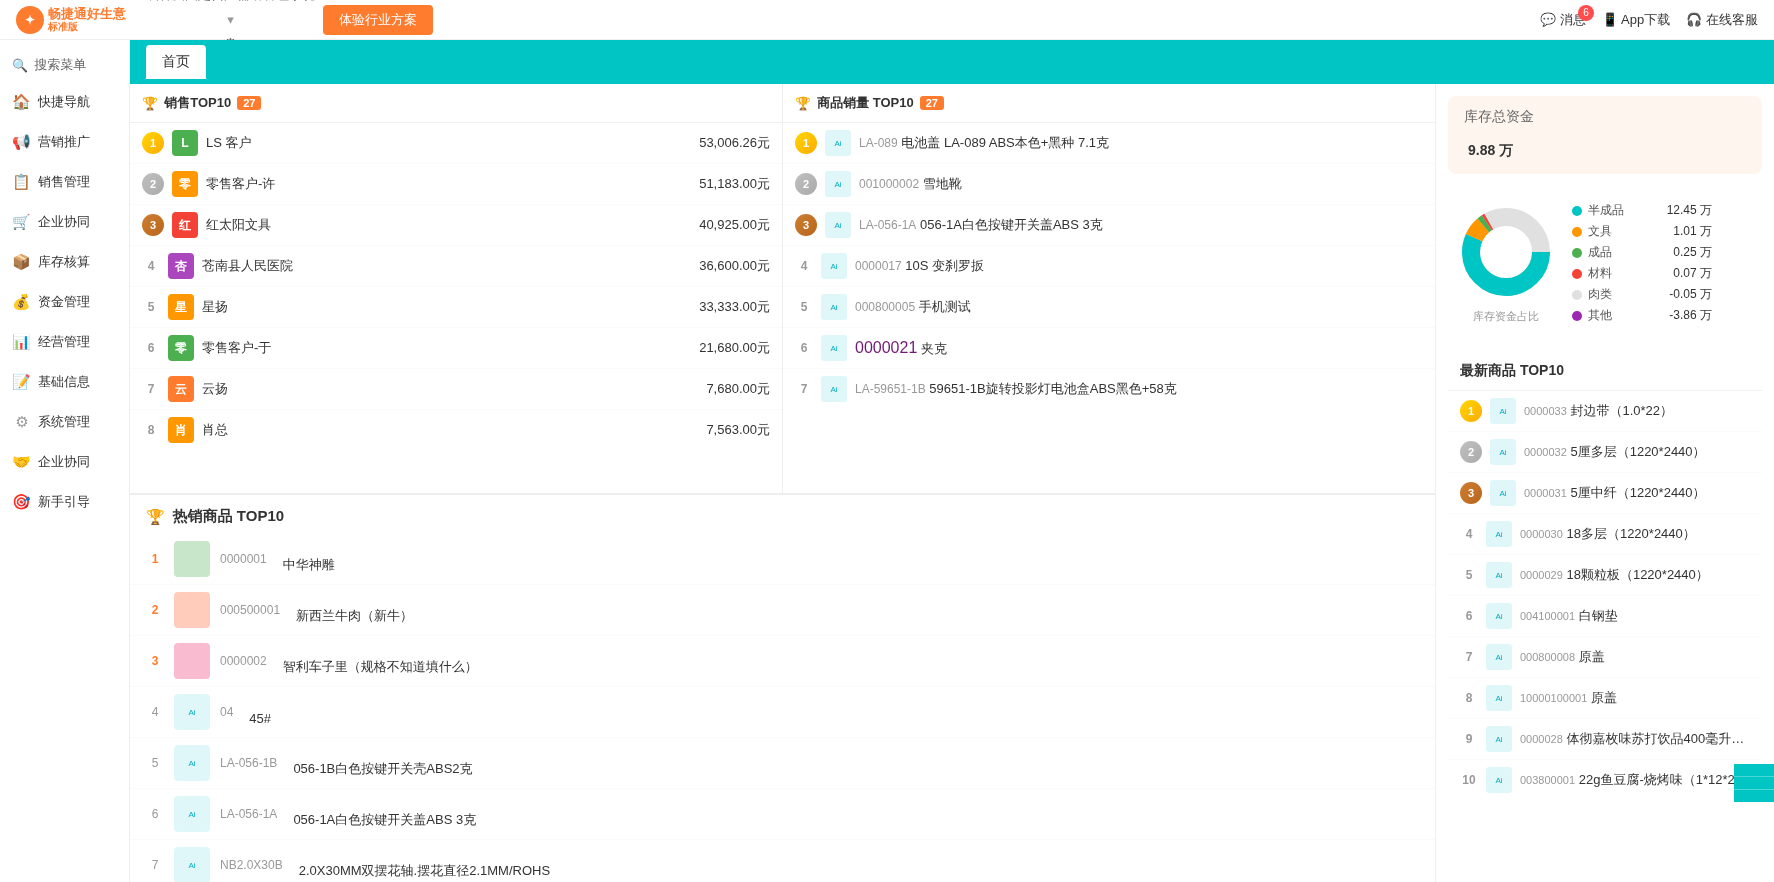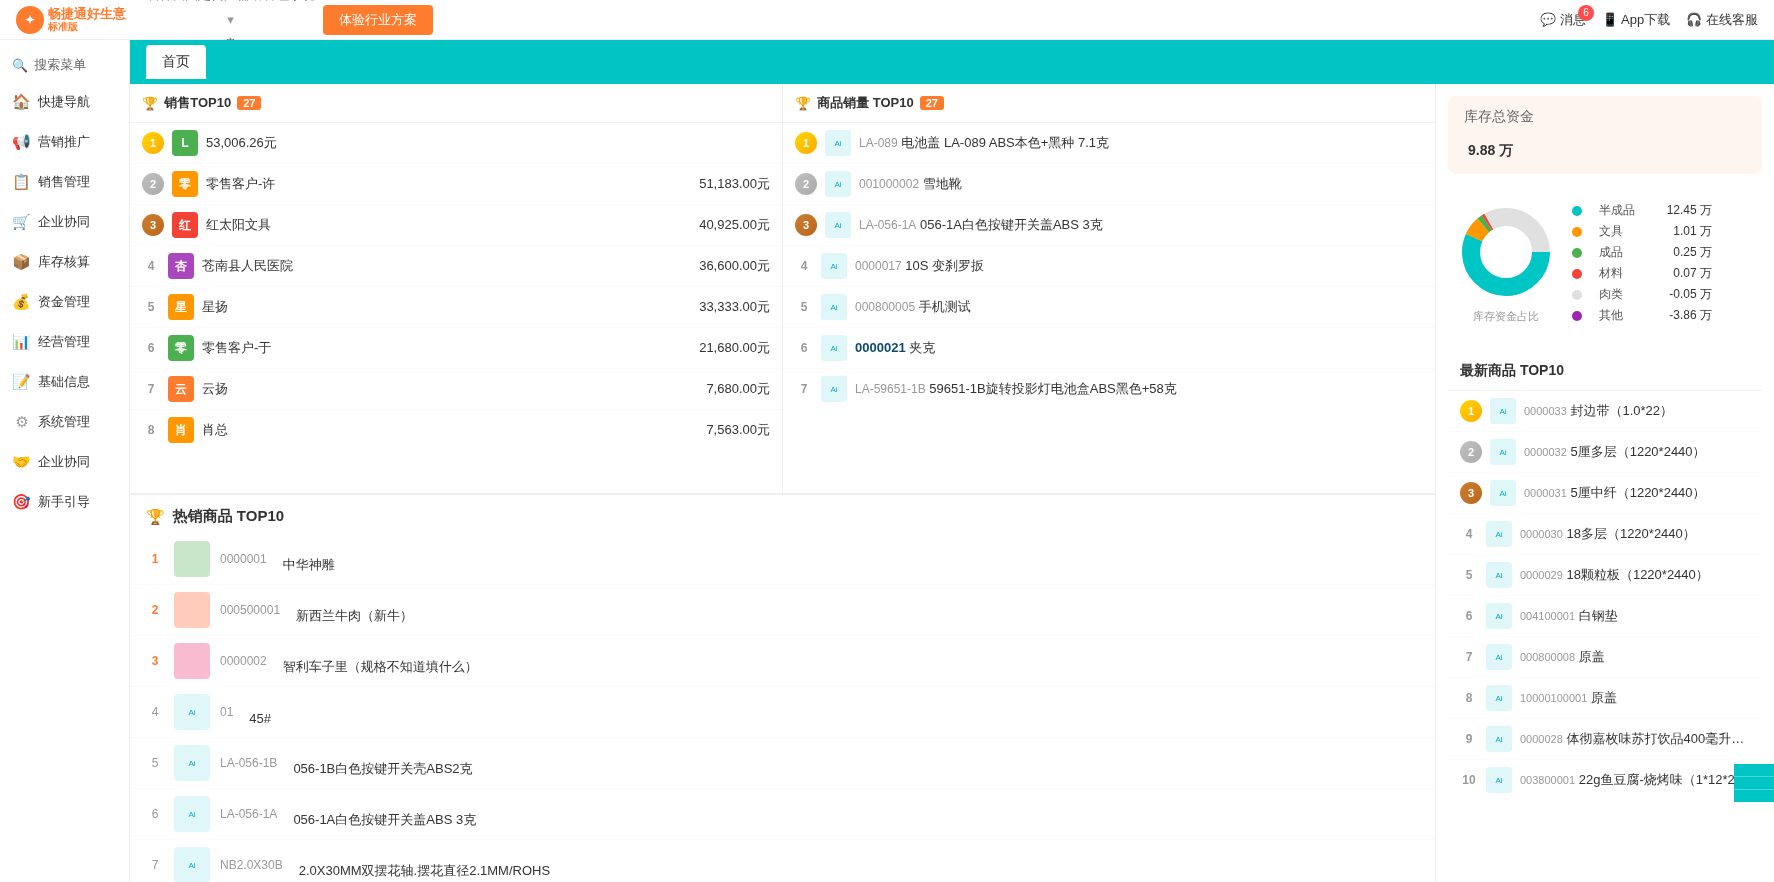--- a/index.html
+++ b/index.html
@@ -50,21 +50,21 @@
     
     .inventory-card { background: #fff5ef; border-radius: 8px; padding: 12px 16px; margin-bottom: 12px; }
     .inventory-title { font-size: 14px; color: #666; margin-bottom: 4px; }
     .inventory-amount { font-size: 28px; font-weight: bold; color: #333; }
     .inventory-amount span { font-size: 14px; color: #333; margin-left: 4px; }
 
     .donut-container { display: flex; align-items: center; gap: 16px; padding: 8px 0; }
     .legend { display: flex; flex-direction: column; gap: 4px; font-size: 12px; }
     .legend-item { display: flex; align-items: center; gap: 6px; justify-content: space-between; min-width: 140px; }
     .legend-dot { width: 10px; height: 10px; border-radius: 50%; flex-shrink: 0; }
-    .legend-label { color: #555; flex: 1; margin-left: 11px; }
+    .legend-label { color: #555; flex: 1; }
     .legend-val { color: #333; font-weight: 500; }
     .donut-label { font-size: 11px; color: #999; text-align: center; margin-top: 4px; }
     .section-title { padding: 12px 16px 8px; font-size: 15px; font-weight: bold; color: #333; display: flex; align-items: center; gap: 8px; }
     .section-title .trophy { color: #ff7b2e; }
 
     .hot-item { display: flex; align-items: center; padding: 7px 16px; gap: 10px; border-bottom: 1px solid #fafafa; }
     .hot-num { width: 18px; text-align: center; color: #999; font-size: 12px; }
     .hot-num.top3 { color: #ff7b2e; font-weight: bold; }
     .hot-img { width: 36px; height: 36px; border-radius: 4px; background: #eee; flex-shrink: 0; overflow: hidden; display: flex; align-items: center; justify-content: center; }
     .hot-code { color: #999; font-size: 12px; margin-right: 6px; }
@@ -196,20 +196,21 @@
           <div class="upper-left">
             <div class="panel-header">
               <span style="color:#ff9800;">🏆</span>
               <span>销售TOP10</span>
               <span class="badge-orange">27</span>
             </div>
             <div>
               <div class="list-item">
                 <span class="medal medal-1">1</span>
                 <div class="list-avatar" style="background:#4caf50;">L</div>
+                <span class="list-name">LS 客户</span>
                 <span class="list-value">53,006.26元</span>
               </div>
               <div class="list-item">
                 <span class="medal medal-2">2</span>
                 <div class="list-avatar" style="background:#ff9800;">零</div>
                 <span class="list-name">零售客户-许</span>
                 <span class="list-value">51,183.00元</span>
               </div>
               <div class="list-item">
                 <span class="medal medal-3">3</span>
@@ -278,21 +279,21 @@
                 <span class="list-name"><span style="color:#999;font-size:12px;">0000017</span> <span>10S 变刹罗扳</span></span>
               </div>
               <div class="list-item">
                 <span class="list-num">5</span>
                 <div class="list-img" style="background:#e0f7fa;color:#00acc1;font-size:8px;">Ai</div>
                 <span class="list-name"><span style="color:#999;font-size:12px;">000800005</span> <span>手机测试</span></span>
               </div>
               <div class="list-item">
                 <span class="list-num">6</span>
                 <div class="list-img" style="background:#e0f7fa;color:#00acc1;font-size:8px;">Ai</div>
-                <span class="list-name"><span style="color:#0c4a6e;font-size:13px;font-weight:bold;">0000021</span> <span>夹克</span></span>
+                <span class="list-name"><span style="color:#701a75;font-size:16px;">0000021</span> <span>夹克</span></span>
               </div>
               <div class="list-item">
                 <span class="list-num">7</span>
                 <div class="list-img" style="background:#e0f7fa;color:#00acc1;font-size:8px;">Ai</div>
                 <span class="list-name"><span style="color:#999;font-size:12px;">LA-59651-1B</span> <span>59651-1B旋转投影灯电池盒ABS黑色+58克</span></span>
               </div>
             </div>
           </div>
         </div>
 
@@ -316,21 +317,21 @@
             </div>
             <div class="hot-item">
               <span class="hot-num top3">3</span>
               <div class="hot-img" style="background:#f8bbd0;"></div>
               <span class="hot-code">0000002</span>
               <span class="hot-name">智利车子里（规格不知道填什么）</span>
             </div>
             <div class="hot-item">
               <span class="hot-num">4</span>
               <div class="hot-img" style="background:#e0f7fa;color:#00acc1;font-size:8px;">Ai</div>
-              <span class="hot-code">01</span>
+              <span class="hot-code">04</span>
               <span class="hot-name">45#</span>
             </div>
             <div class="hot-item">
               <span class="hot-num">5</span>
               <div class="hot-img" style="background:#e0f7fa;color:#00acc1;font-size:8px;">Ai</div>
               <span class="hot-code">LA-056-1B</span>
               <span class="hot-name">056-1B白色按键开关壳ABS2克</span>
             </div>
             <div class="hot-item">
               <span class="hot-num">6</span>

